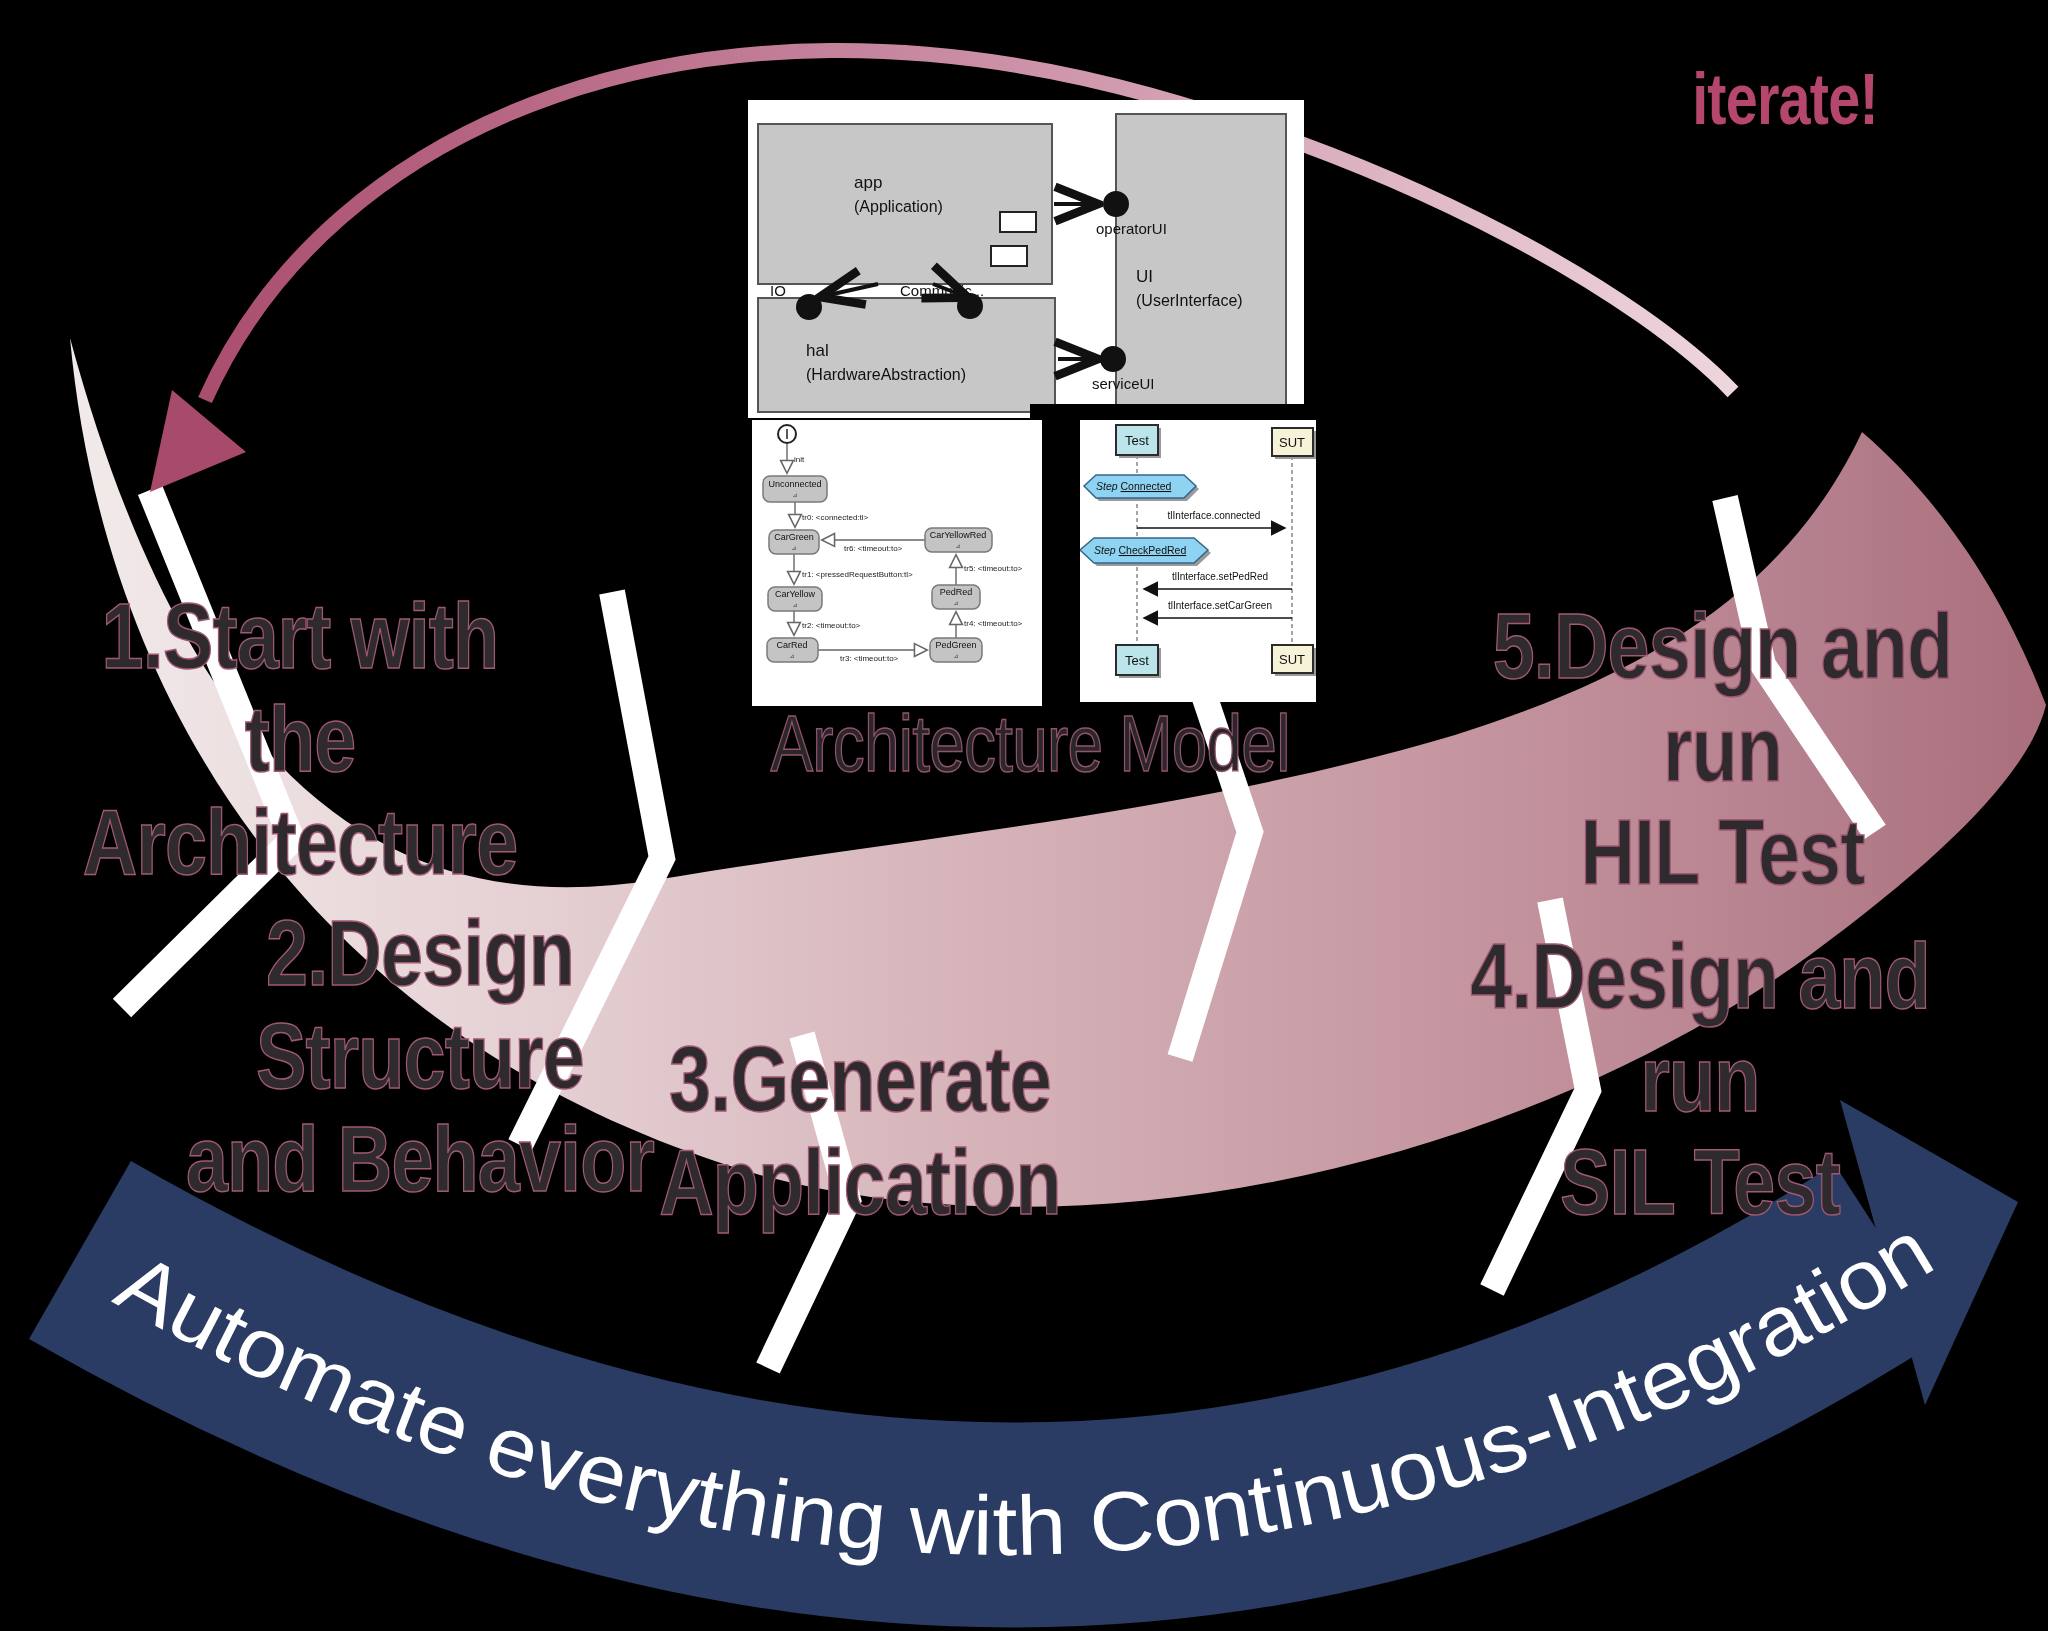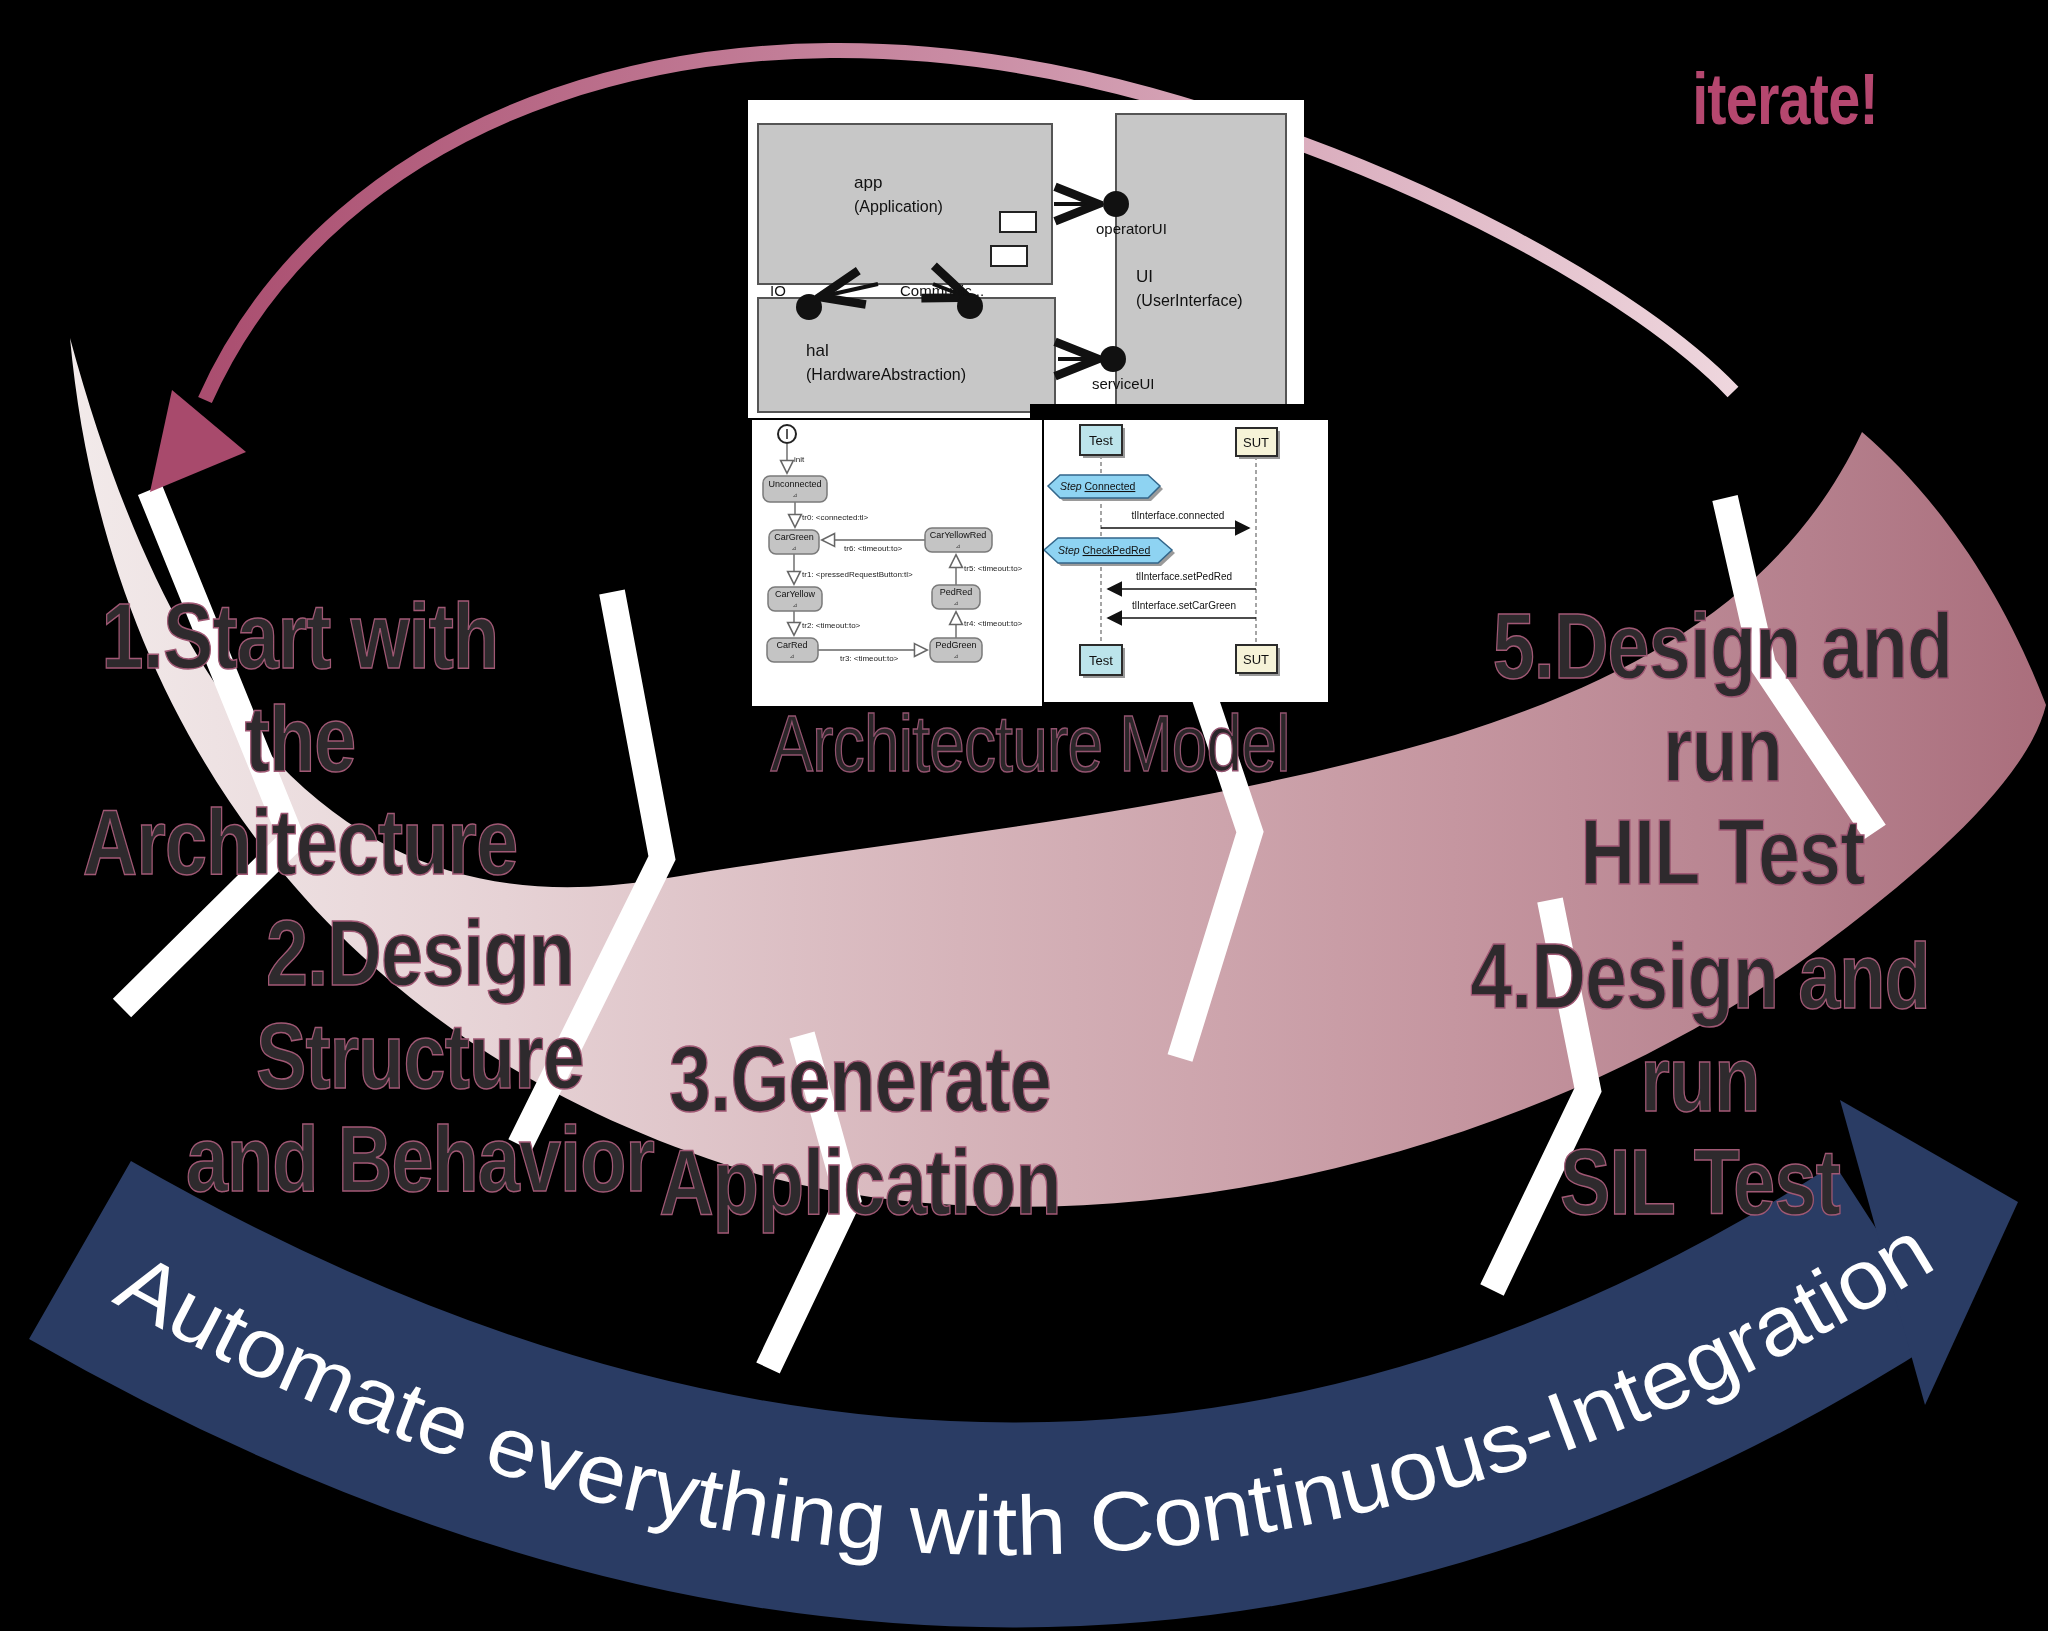--- a/index.html
+++ b/index.html
@@ -163,21 +163,21 @@
         <text x="50" y="157">tr1: &lt;pressedRequestButton:tl&gt;</text>
         <text x="50" y="208">tr2: &lt;timeout:to&gt;</text>
         <text x="88" y="241">tr3: &lt;timeout:to&gt;</text>
         <text x="212" y="206">tr4: &lt;timeout:to&gt;</text>
         <text x="212" y="151">tr5: &lt;timeout:to&gt;</text>
         <text x="92" y="131">tr6: &lt;timeout:to&gt;</text>
       </g>
     </svg>
   </div>
 
-  <div class="panel" style="left:1044px;top:420px;width:284px;height:282px;">
+  <div class="panel" style="left:1080px;top:420px;width:236px;height:282px;">
     <svg width="268" height="282" viewBox="0 0 268 282">
       <defs>
         <marker id="solidTri" viewBox="0 0 10 10" refX="9" refY="5" markerWidth="10" markerHeight="10" orient="auto">
           <path d="M0,0 L10,5 L0,10 Z" fill="#111"></path>
         </marker>
       </defs>
       <line x1="57" y1="35" x2="57" y2="225" stroke="#888" stroke-width="1.5" stroke-dasharray="4 3"></line>
       <line x1="212" y1="36" x2="212" y2="225" stroke="#888" stroke-width="1.5" stroke-dasharray="4 3"></line>
 
       <rect x="39" y="8" width="42" height="30" fill="#9a9a9a"></rect>

